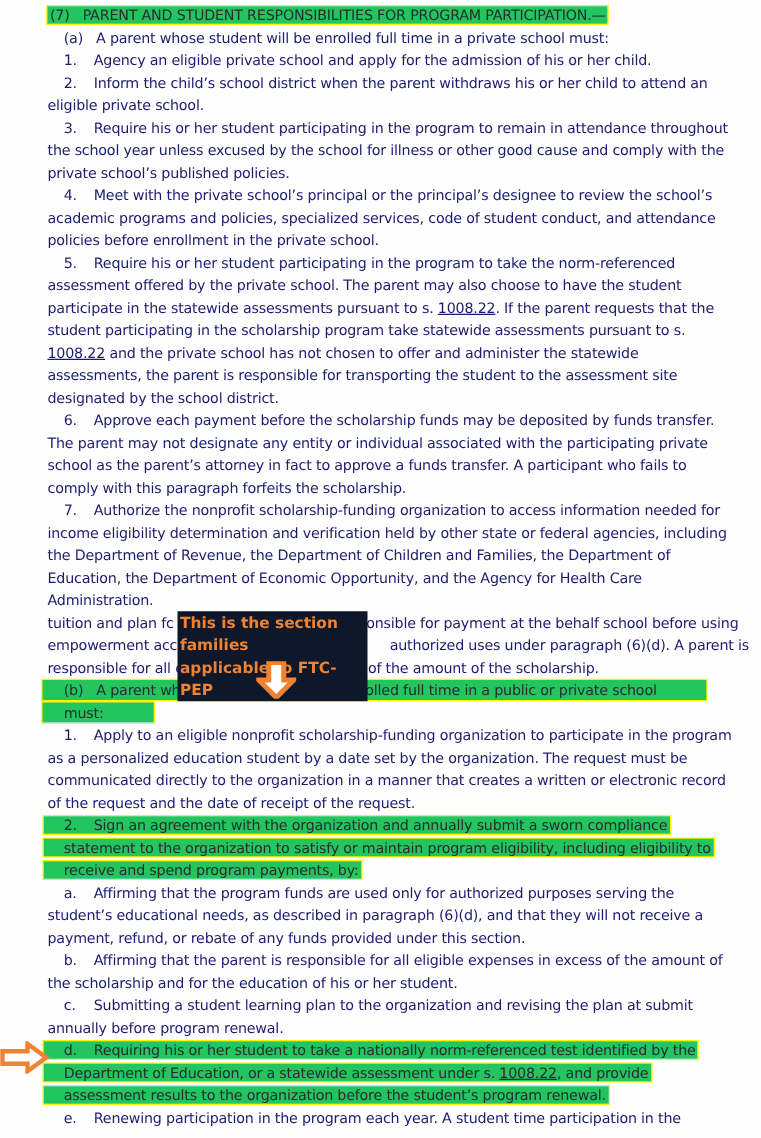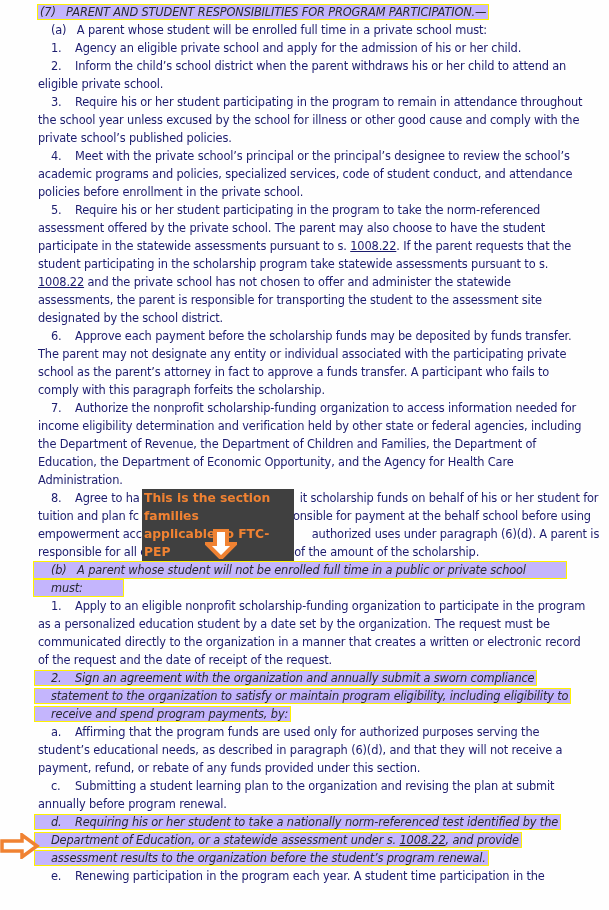--- a/index.html
+++ b/index.html
@@ -14,34 +14,33 @@
     .doc {
       position: absolute; left: 38px; top: 3px; width: 548px;
       line-height: 18px;
       letter-spacing: -0.15px;
     }
     .heading { color: #2e2e3a; }
     .p { margin: 0; }
     .ind { text-indent: 13px; }
     .num { display: inline-block; width: 24px; text-indent: 0; }
     .hl {
-      background: #c4b5fd;
+      background: #22c55e;
       box-shadow: 0 0 0 1px #fff200;
       padding: 0 2px;
       color: #2a2a34;
       box-decoration-break: clone;
-      font-style: italic;
       -webkit-box-decoration-break: clone;
     }
     a.ref { color: #1c1c6e; text-decoration: underline; }
     .hl a.ref { color: #2a2a34; }
     .annotation {
       position: absolute; left: 142px; top: 489px; width: 150px;
       color: #f08232; font-weight: bold; font-size: 12.3px;
-      line-height: 18px; background: #404040; padding-left: 2px;
+      line-height: 18px; background: #0f172a; padding-left: 2px;
     }
     .down-arrow { position: absolute; left: 205px; top: 529px; }
     .right-arrow { position: absolute; left: 0px; top: 833px; }
   </style>
 </head>
 <body>
 
 <div class="doc">
   <p class="p">
     <span class="hl heading"><span>(7)</span>&nbsp;&nbsp;&nbsp;<span>PARENT AND STUDENT RESPONSIBILITIES FOR PROGRAM PARTICIPATION.—</span></span>
@@ -50,33 +49,33 @@
     <span>(a)</span>&nbsp;&nbsp;&nbsp;<span>A parent whose student will be enrolled full time in a private school must:</span>
   </p>
   <p class="p ind"><span class="num">1.</span><span>Agency an eligible private school and apply for the admission of his or her child.</span></p>
   <p class="p ind"><span class="num">2.</span><span>Inform the child’s school district when the parent withdraws his or her child to attend an eligible private school.</span></p>
   <p class="p ind"><span class="num">3.</span><span>Require his or her student participating in the program to remain in attendance throughout the school year unless excused by the school for illness or other good cause and comply with the private school’s published policies.</span></p>
   <p class="p ind"><span class="num">4.</span><span>Meet with the private school’s principal or the principal’s designee to review the school’s academic programs and policies, specialized services, code of student conduct, and attendance policies before enrollment in the private school.</span></p>
   <p class="p ind"><span class="num">5.</span><span>Require his or her student participating in the program to take the norm-referenced assessment offered by the private school. The parent may also choose to have the student participate in the statewide assessments pursuant to s. </span><a class="ref">1008.22</a><span>. If the parent requests that the student participating in the scholarship program take statewide assessments pursuant to s. </span><a class="ref">1008.22</a><span> and the private school has not chosen to offer and administer the statewide assessments, the parent is responsible for transporting the student to the assessment site designated by the school district.</span></p>
   <p class="p ind"><span class="num">6.</span><span>Approve each payment before the scholarship funds may be deposited by funds transfer. The parent may not designate any entity or individual associated with the participating private school as the parent’s attorney in fact to approve a funds transfer. A participant who fails to comply with this paragraph forfeits the scholarship.</span></p>
   <p class="p ind"><span class="num">7.</span><span>Authorize the nonprofit scholarship-funding organization to access information needed for income eligibility determination and verification held by other state or federal agencies, including the Department of Revenue, the Department of Children and Families, the Department of Education, the Department of Economic Opportunity, and the Agency for Health Care Administration.</span></p>
   <div>
-    <div style="padding-left:13px;white-space:nowrap;"><span class="num">8.</span><span>Agree to ha</span><span style="display:inline-block;width:160px;"></span><span>it scholarship funds on behalf of his or her student for</span></div>
     <div style="white-space:nowrap;"><span>tuition and plan fc</span><span style="display:inline-block;width:154px;"></span><span>onsible for payment at the behalf school before using</span></div>
     <div style="white-space:nowrap;"><span>empowerment acc</span><span style="display:inline-block;width:170px;"></span><span>authorized uses under paragraph (6)(d). A parent is</span></div>
     <div><span>responsible for all eligible expenses in excess of the amount of the scholarship.</span></div>
   </div>
   <p class="p" style="margin-left:-4px;">
     <span class="hl" style="padding:1px 40px 1px 17px;"><span>(b)</span>&nbsp;&nbsp;&nbsp;<span>A parent whose student will not be enrolled full time in a public or private school must:</span></span>
   </p>
   <p class="p ind"><span class="num">1.</span><span>Apply to an eligible nonprofit scholarship-funding organization to participate in the program as a personalized education student by a date set by the organization. The request must be communicated directly to the organization in a manner that creates a written or electronic record of the request and the date of receipt of the request.</span></p>
   <p class="p" style="margin-left:-3px;">
     <span class="hl" style="padding-left:16px;"><span class="num">2.</span><span>Sign an agreement with the organization and annually submit a sworn compliance statement to the organization to satisfy or maintain program eligibility, including eligibility to receive and spend program payments, by:</span></span>
   </p>
   <p class="p ind"><span class="num">a.</span><span>Affirming that the program funds are used only for authorized purposes serving the student’s educational needs, as described in paragraph (6)(d), and that they will not receive a payment, refund, or rebate of any funds provided under this section.</span></p>
+  <p class="p ind"><span class="num">b.</span><span>Affirming that the parent is responsible for all eligible expenses in excess of the amount of the scholarship and for the education of his or her student.</span></p>
   <p class="p ind"><span class="num">c.</span><span>Submitting a student learning plan to the organization and revising the plan at submit annually before program renewal.</span></p>
   <p class="p" style="margin-left:-3px;">
     <span class="hl" style="padding-left:16px;"><span class="num">d.</span><span>Requiring his or her student to take a nationally norm-referenced test identified by the Department of Education, or a statewide assessment under s. </span><a class="ref">1008.22</a><span>, and provide assessment results to the organization before the student’s program renewal.</span></span>
   </p>
   <p class="p ind"><span class="num">e.</span><span>Renewing participation in the program each year. A student time participation in the</span></p>
 </div>
 
 <div class="annotation">
   <div>This is the section</div>
   <div>families</div>

